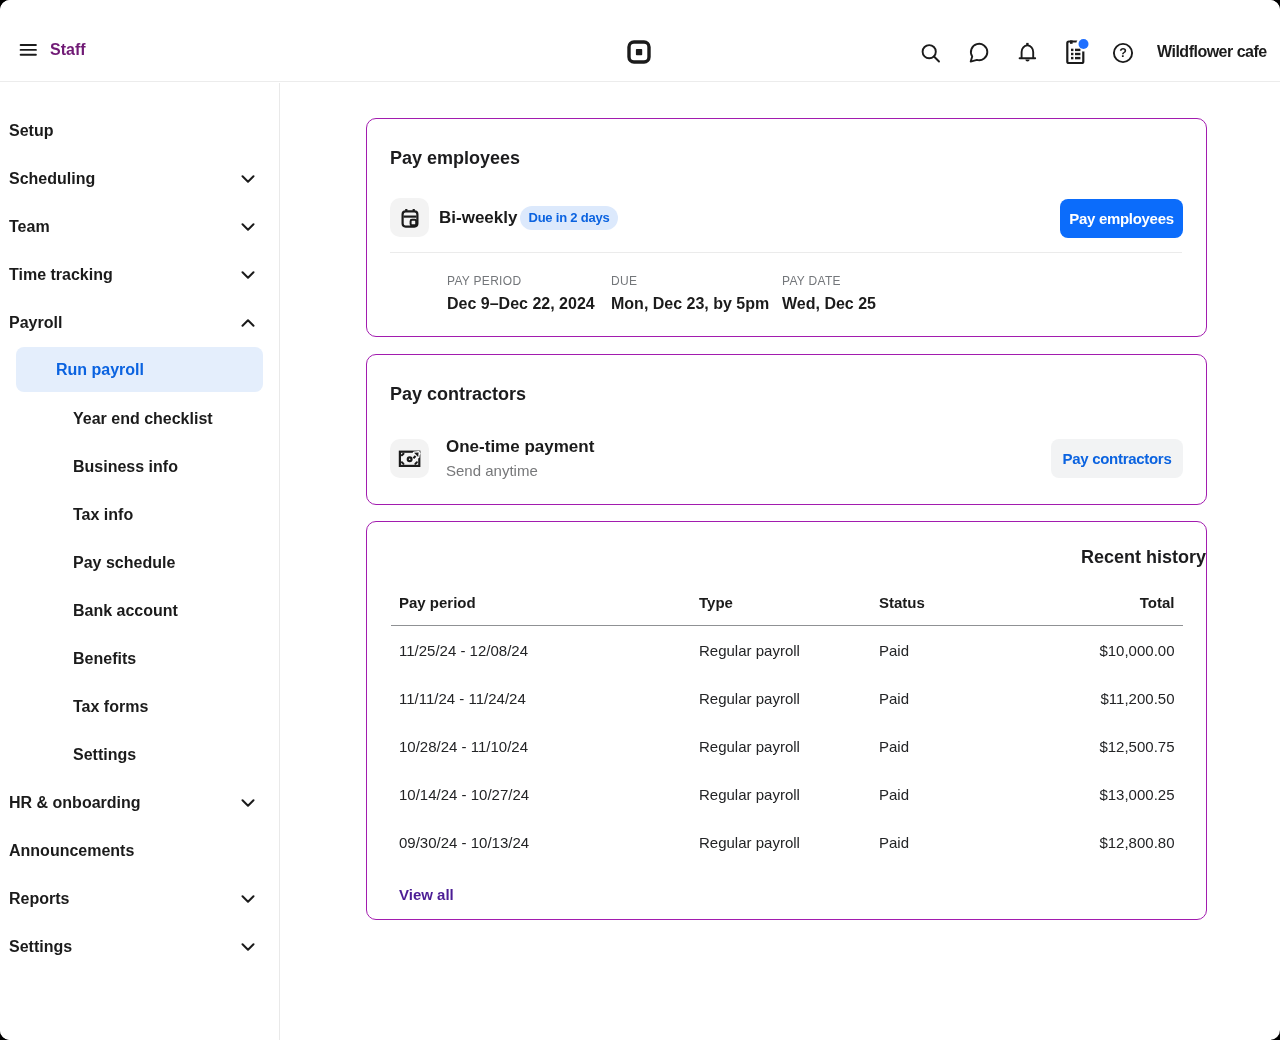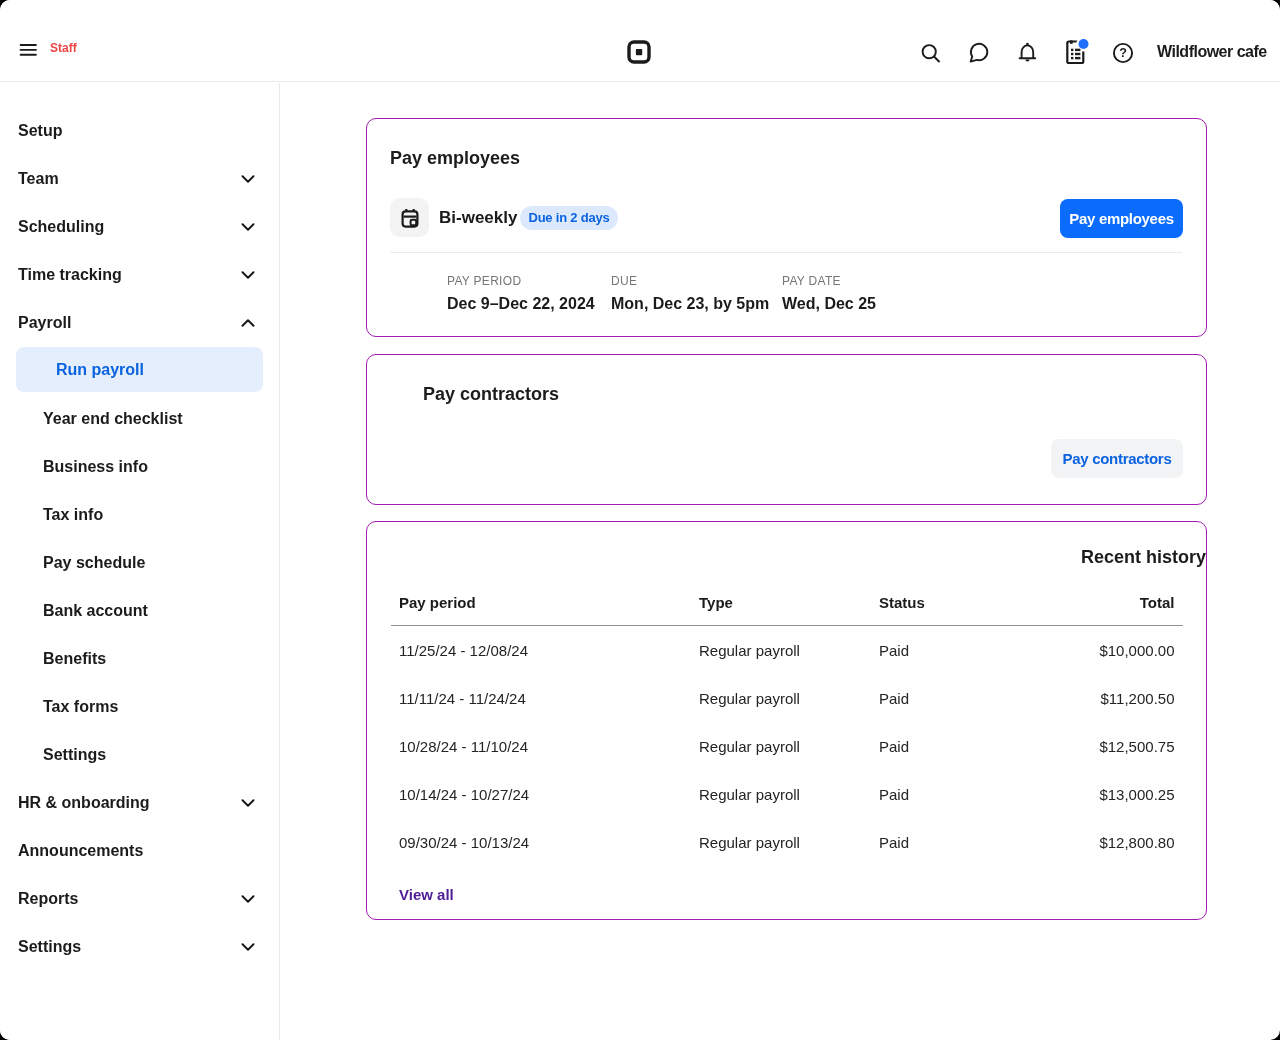--- a/index.html
+++ b/index.html
@@ -2,33 +2,33 @@
 <html><head>
 <meta charset="utf-8">
 <style>
 * { margin:0; padding:0; box-sizing:border-box; }
 html,body { width:1280px; height:1040px; background:#000; }
 body { font-family:"Liberation Sans", sans-serif; }
 .page { position:relative; width:1280px; height:1040px; background:#fff; border-radius:10px; overflow:hidden; }
 
 .hdr { position:absolute; top:0; left:0; width:1280px; height:82px; background:#fff; border-bottom:1px solid #ececec; }
 .hdr .abs { position:absolute; }
-.staff { left:50px; top:41px; font-size:12px; font-weight:bold; color:#ef4444; }
+.staff { left:50px; top:41px; font-size:16px; font-weight:bold; color:#701a75; }
 .wf { left:1157px; top:43px; font-size:16px; letter-spacing:-0.5px; font-weight:bold; color:#1b1b1b; }
 
 .nav { position:absolute; top:83px; left:0; width:280px; bottom:0; border-right:1px solid #e9e9e9; background:#fff; padding-top:24px; }
-.ni { position:relative; height:48px; display:flex; align-items:center; padding-left:18px; font-size:16px; font-weight:bold; color:#1b1b1b; }
-.ni.sub { padding-left:43px; }
+.ni { position:relative; height:48px; display:flex; align-items:center; padding-left:9px; font-size:16px; font-weight:bold; color:#1b1b1b; }
+.ni.sub { padding-left:73px; }
 .ni .chev { position:absolute; right:24px; top:50%; margin-top:-4px; }
 .selwrap { height:48px; padding:0 16px 3px 16px; }
 .sel { height:45px; border-radius:8px; background:#e4eefc; color:#0b63e0; display:flex; align-items:center; padding-left:40px; font-size:16px; font-weight:bold; }
 
 .card { position:absolute; left:366px; background:#fff; border:1px solid #a21caf; border-radius:10px; }
 .c1 { top:118px; width:841px; height:219px; }
-.c2 { top:354px; width:841px; height:151px;padding-left:33px; }
+.c2 { top:354px; width:841px; height:151px; }
 .c3 { top:521px; width:841px; height:399px; }
 .ctitle { font-size:18px; font-weight:bold; color:#1c1c1e; line-height:26px; }
 .c1 .ctitle, .c2 .ctitle, .c3 .ctitle { margin:26px 0 0 23px; }
 .iconbox { width:39px; height:39px; border-radius:10px; background:#f3f3f3; display:flex; align-items:center; justify-content:center; }
 .row1 { position:absolute; left:23px; top:79px; display:flex; align-items:center; }
 .bw { font-size:17px; font-weight:bold; color:#1b1b1b; margin-left:10px; }
 .badge { margin-left:3px; height:24px; border-radius:12px; background:#dce9fc; color:#0b63e0; font-size:13px; letter-spacing:-0.2px; font-weight:bold; display:flex; align-items:center; padding:0 8px; }
 .btn { position:absolute; right:23px; top:80px; width:123px; height:39px; border-radius:8px; background:#0b6cfb; color:#fff; font-size:15px; letter-spacing:-0.3px; font-weight:bold; display:flex; align-items:center; justify-content:center; }
 .btn2 { position:absolute; right:23px; top:84px; width:132px; height:39px; border-radius:8px; background:#f2f3f4; color:#0b63e0; font-size:15px; letter-spacing:-0.3px; font-weight:bold; display:flex; align-items:center; justify-content:center; }
 .divider { position:absolute; left:23px; right:24px; top:133px; border-top:1px solid #ebebeb; }
@@ -95,24 +95,24 @@
         <circle cx="19.5" cy="5" r="5" fill="#1f6fff"></circle>
       </svg>
     <svg class="abs" style="left:1112px;top:41.5px" width="22" height="22" viewBox="0 0 22 22">
         <circle cx="11" cy="11" r="9.1" fill="none" stroke="#1b1b1b" stroke-width="1.9"></circle>
         <text x="11" y="15.3" text-anchor="middle" font-family="Liberation Sans, sans-serif" font-size="12.5" font-weight="bold" fill="#1b1b1b">?</text>
       </svg>
     <div class="abs wf">Wildflower cafe</div>
   </div>
   <div class="nav">
     <div class="ni">Setup</div>
+    <div class="ni">Scheduling<svg class="chev" width="14" height="8" viewBox="0 0 14 8" fill="none" stroke="#1b1b1b" stroke-width="2" stroke-linecap="round" stroke-linejoin="round">
+          <path d="M1.5 1.2 L7 6.8 L12.5 1.2"></path>
+        </svg></div>
     <div class="ni">Team<svg class="chev" width="14" height="8" viewBox="0 0 14 8" fill="none" stroke="#1b1b1b" stroke-width="2" stroke-linecap="round" stroke-linejoin="round">
-          <path d="M1.5 1.2 L7 6.8 L12.5 1.2"></path>
-        </svg></div>
-    <div class="ni">Scheduling<svg class="chev" width="14" height="8" viewBox="0 0 14 8" fill="none" stroke="#1b1b1b" stroke-width="2" stroke-linecap="round" stroke-linejoin="round">
           <path d="M1.5 1.2 L7 6.8 L12.5 1.2"></path>
         </svg></div>
     <div class="ni">Time tracking<svg class="chev" width="14" height="8" viewBox="0 0 14 8" fill="none" stroke="#1b1b1b" stroke-width="2" stroke-linecap="round" stroke-linejoin="round">
           <path d="M1.5 1.2 L7 6.8 L12.5 1.2"></path>
         </svg></div>
     <div class="ni">Payroll<svg class="chev" width="14" height="8" viewBox="0 0 14 8" fill="none" stroke="#1b1b1b" stroke-width="2" stroke-linecap="round" stroke-linejoin="round">
           <path d="M1.5 6.8 L7 1.2 L12.5 6.8"></path>
         </svg></div>
     <div class="selwrap">
         <div class="sel">Run payroll</div>
@@ -167,20 +167,41 @@
         </div>
       <div class="col">
           <div class="lab">PAY DATE</div>
           <div class="val">Wed, Dec 25</div>
         </div>
     </div>
   </div>
 
   <div class="card c2">
     <div class="ctitle">Pay contractors</div>
+    <div class="row2">
+      <div class="iconbox">
+          <svg width="24" height="24" viewBox="0 0 24 24">
+            <rect x="1.9" y="4.7" width="19.4" height="14.2" fill="none" stroke="#1b1b1b" stroke-width="2.2"></rect>
+            <g stroke="#1b1b1b" stroke-width="2" fill="none" stroke-linecap="round">
+              <path d="M3.9 8.3 L5.5 6.7"></path>
+              <path d="M3.9 15.3 L5.5 16.9"></path>
+              <path d="M17.3 16.9 L18.9 15.3"></path>
+            </g>
+            <line x1="13.8" y1="13.2" x2="21.6" y2="5.4" stroke="#fff" stroke-width="3.6"></line>
+            <path d="M16 5.8 L20.6 5.4 L20.2 10 Z" fill="none" stroke="#fff" stroke-width="2.6" stroke-linejoin="round"></path>
+            <line x1="15.4" y1="11.2" x2="17.6" y2="9" stroke="#1b1b1b" stroke-width="2.2"></line>
+            <path d="M16 5.8 L20.6 5.4 L20.2 10 Z" fill="#1b1b1b"></path>
+            <circle cx="11.65" cy="12.2" r="1.9" fill="#fff" stroke="#1b1b1b" stroke-width="2.2"></circle>
+          </svg>
+        </div>
+      <div class="otp">
+        <div class="t">One-time payment</div>
+        <div class="s">Send anytime</div>
+      </div>
+    </div>
     <div class="btn2">Pay contractors</div>
   </div>
 
   <div class="card c3">
     <div class="ctitle">Recent history</div>
     <div class="tbl">
       <div class="trh">
           <div class="tc1">Pay period</div>
           <div class="tc2">Type</div>
           <div class="tc3">Status</div>

